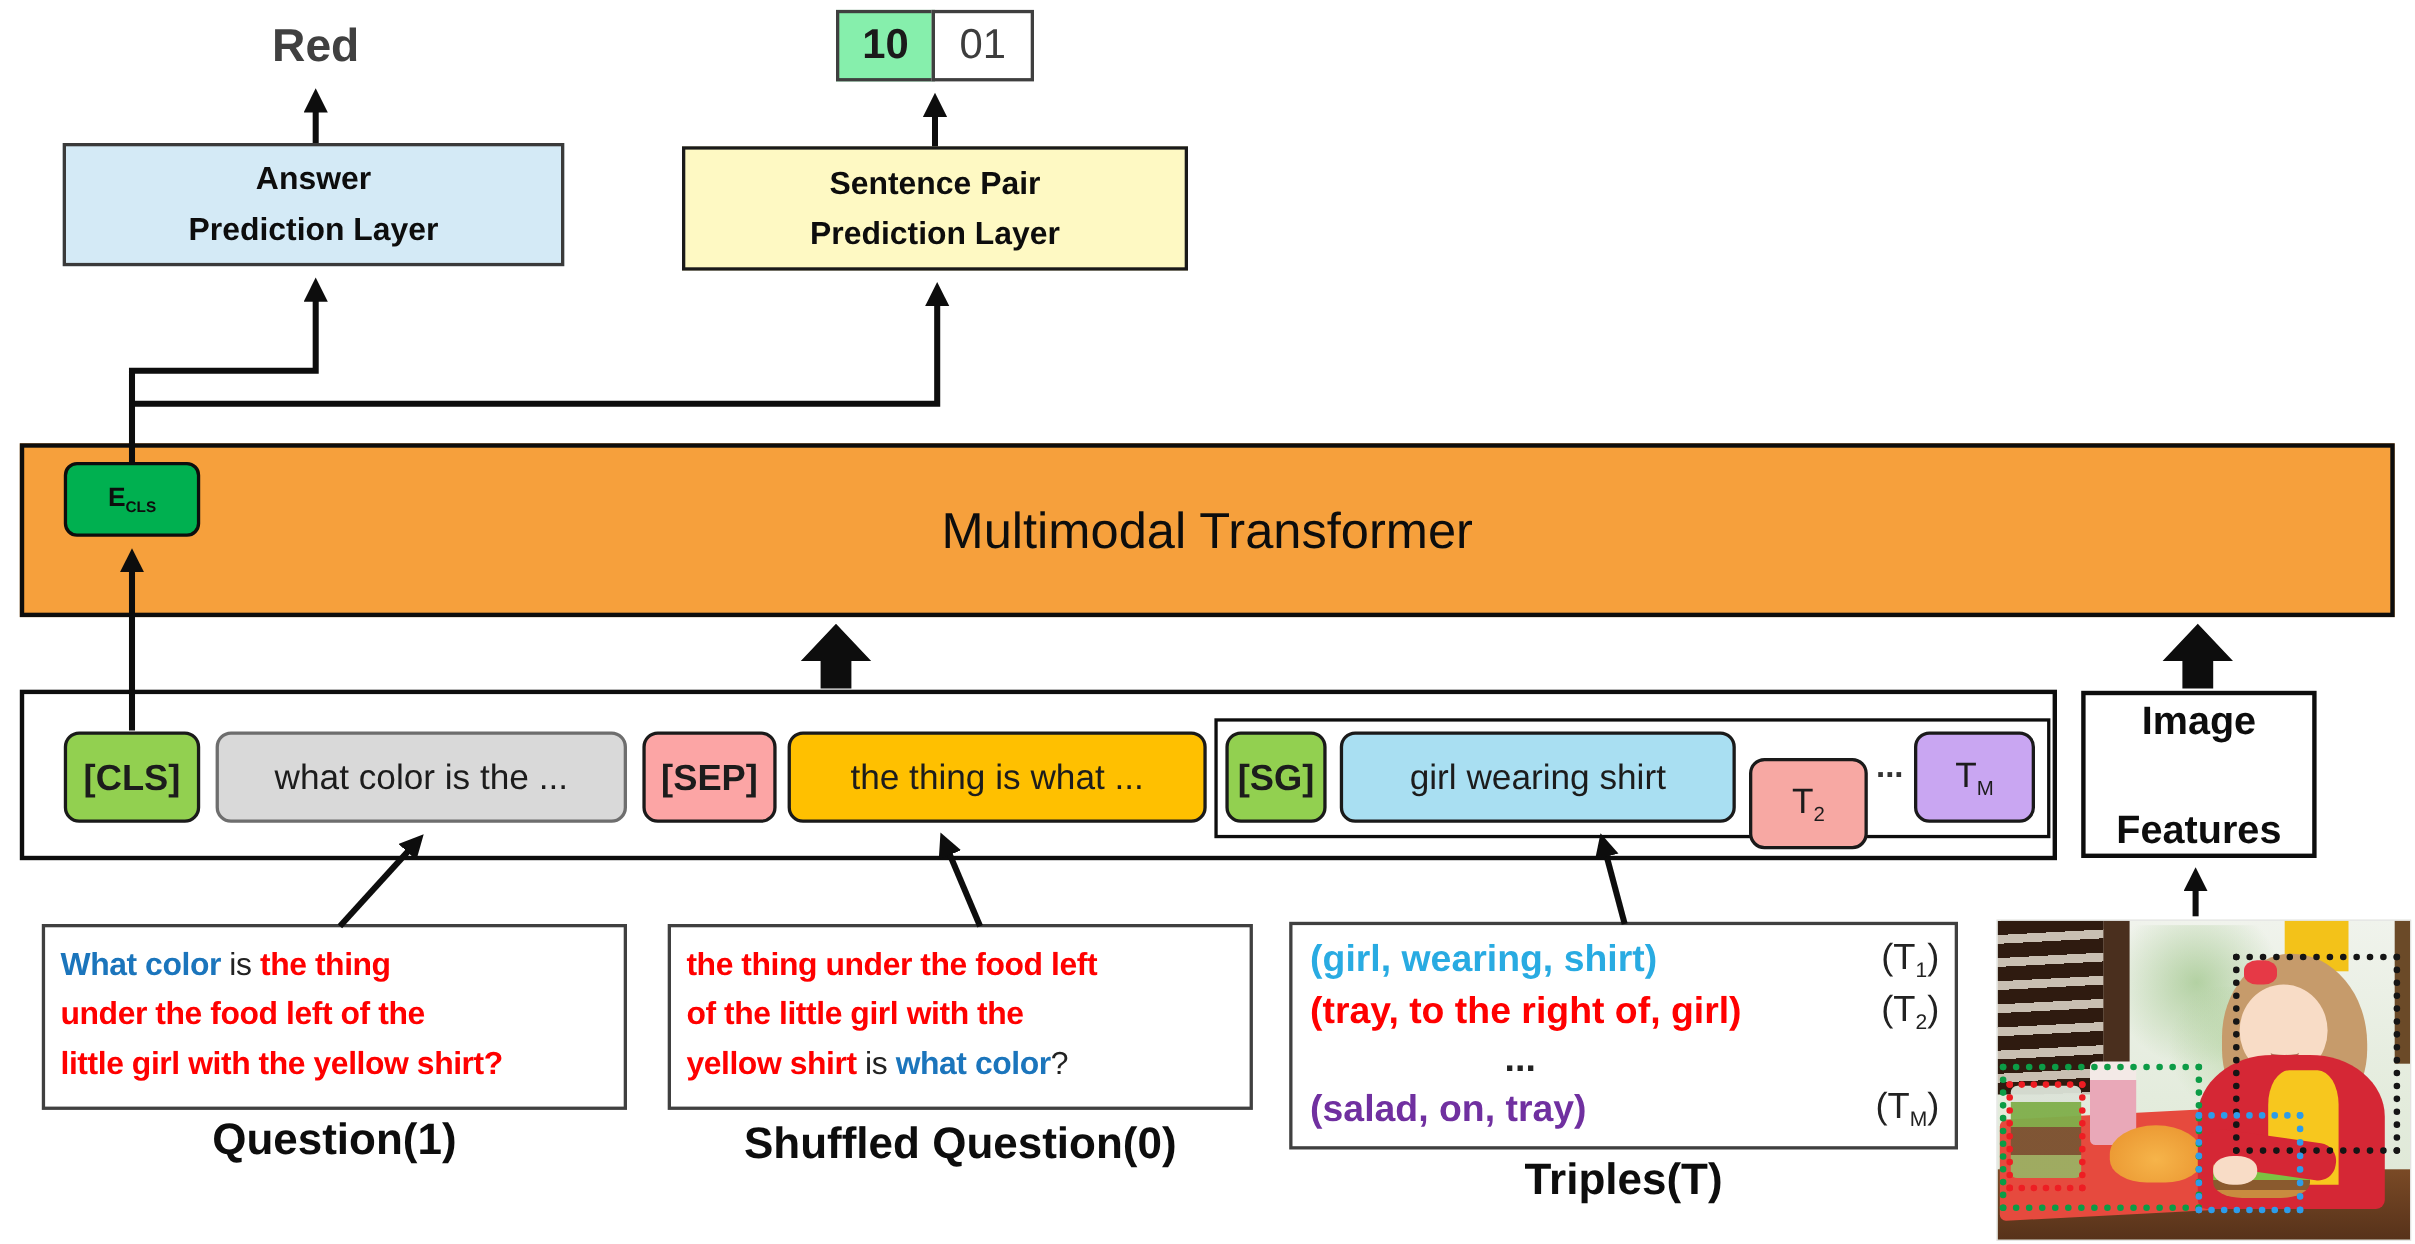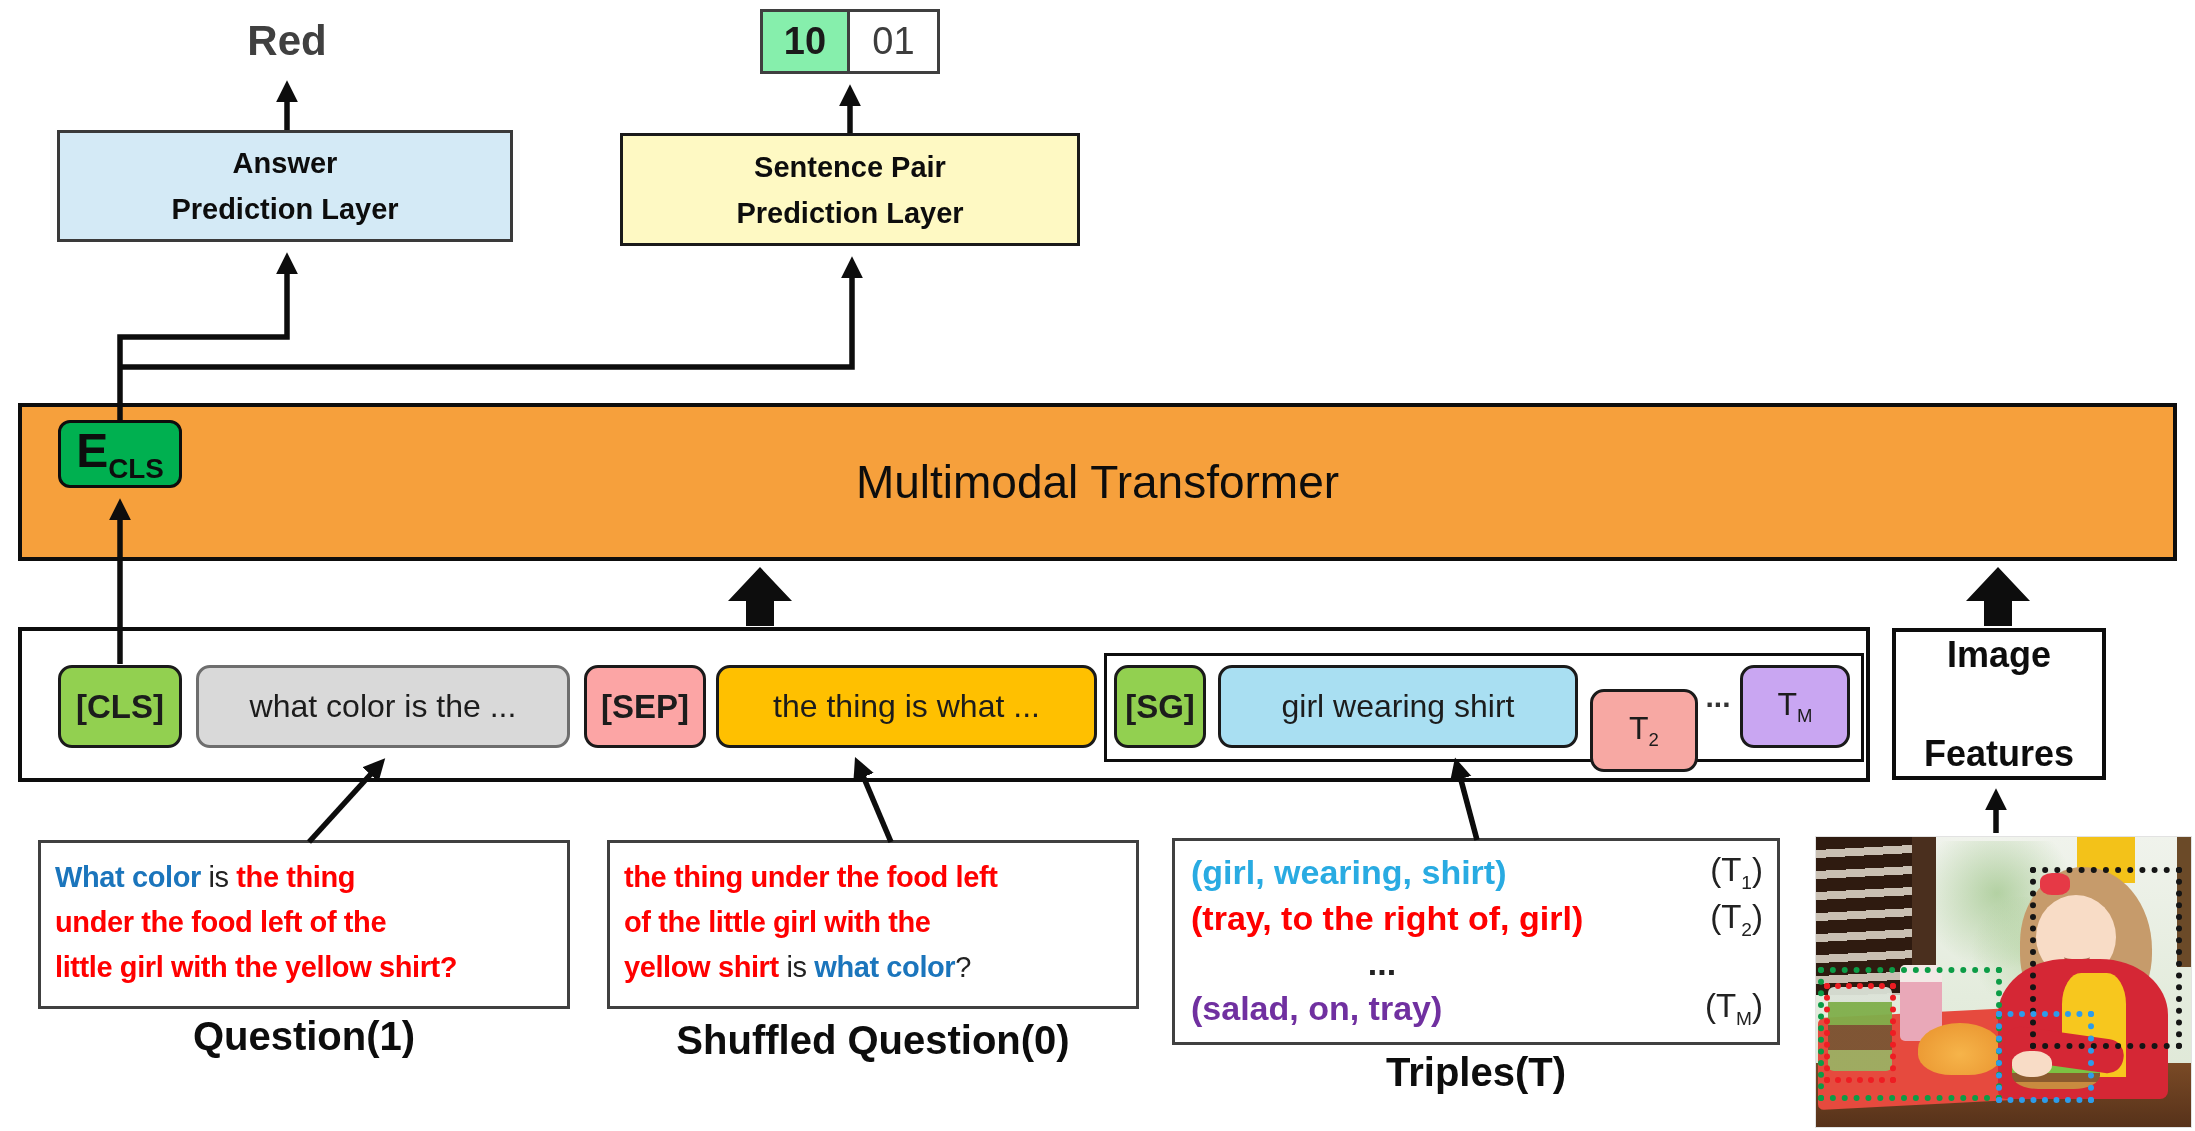--- a/index.html
+++ b/index.html
@@ -20,21 +20,21 @@
   .ten-box{left:760px;top:9px;width:90px;height:65px;background:#86efac;border:3px solid #3f3f3f;
     display:flex;align-items:center;justify-content:center;font-size:38px;font-weight:bold;color:#1a1a1a;}
   .o1-box{left:847px;top:9px;width:93px;height:65px;background:#ffffff;border:3px solid #3f3f3f;
     display:flex;align-items:center;justify-content:center;font-size:38px;color:#3d3d3d;}
 
   
   .bar{left:18px;top:403px;width:2159px;height:158px;background:#F6A03C;border:4px solid #0d0d0d;
     display:flex;align-items:center;justify-content:center;}
   .bar-title{font-size:46px;font-weight:normal;color:#0d0d0d;}
   .ecls{left:58px;top:420px;width:124px;height:68px;background:#00B050;border:3px solid #0d0d0d;border-radius:12px;
-    display:flex;align-items:center;justify-content:center;font-weight:bold;font-size:48px;color:#0d0d0d;}
+    display:flex;align-items:center;justify-content:center;font-weight:bold;font-size:24px;color:#0d0d0d;}
   .ecls sub,.tok sub,.triple-tag sub{font-size:0.58em;font-weight:inherit;}
 
   
   .token-container{left:18px;top:627px;width:1852px;height:155px;border:4px solid #0d0d0d;background:transparent;}
   .sg-container{left:1104px;top:653px;width:760px;height:109px;border:3.5px solid #0d0d0d;}
   .tok{top:665px;height:83px;border:3px solid #1a1a1a;border-radius:14px;
     display:flex;align-items:center;justify-content:center;font-size:32px;color:#1c1c1c;}
   .tok-b{font-weight:bold;font-size:33px;}
   .tok-cls{left:58px;width:124px;background:#92D050;}
   .tok-q{left:196px;width:374px;background:#D9D9D9;border-color:#6e6e6e;}

